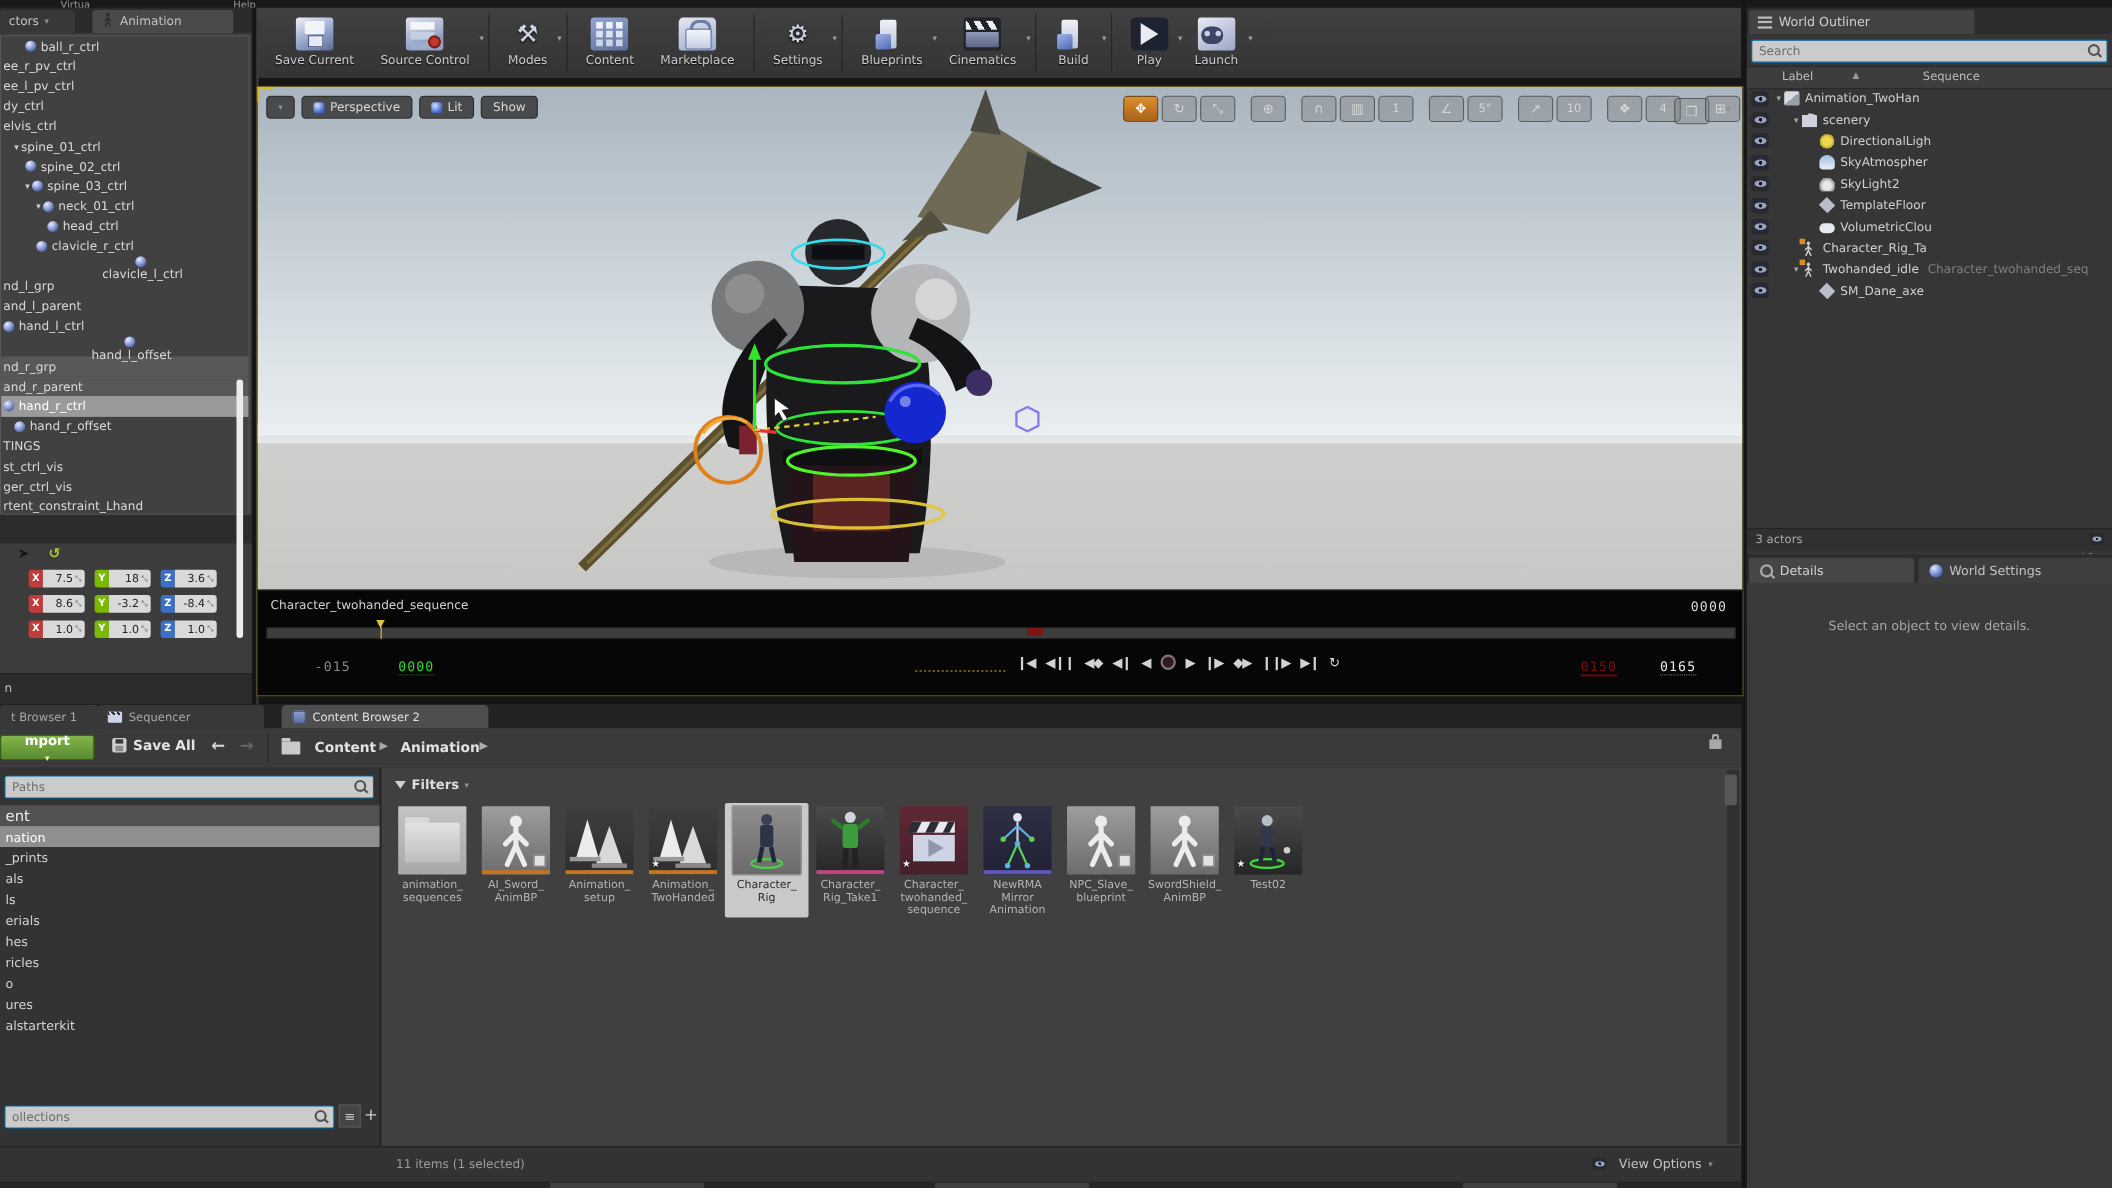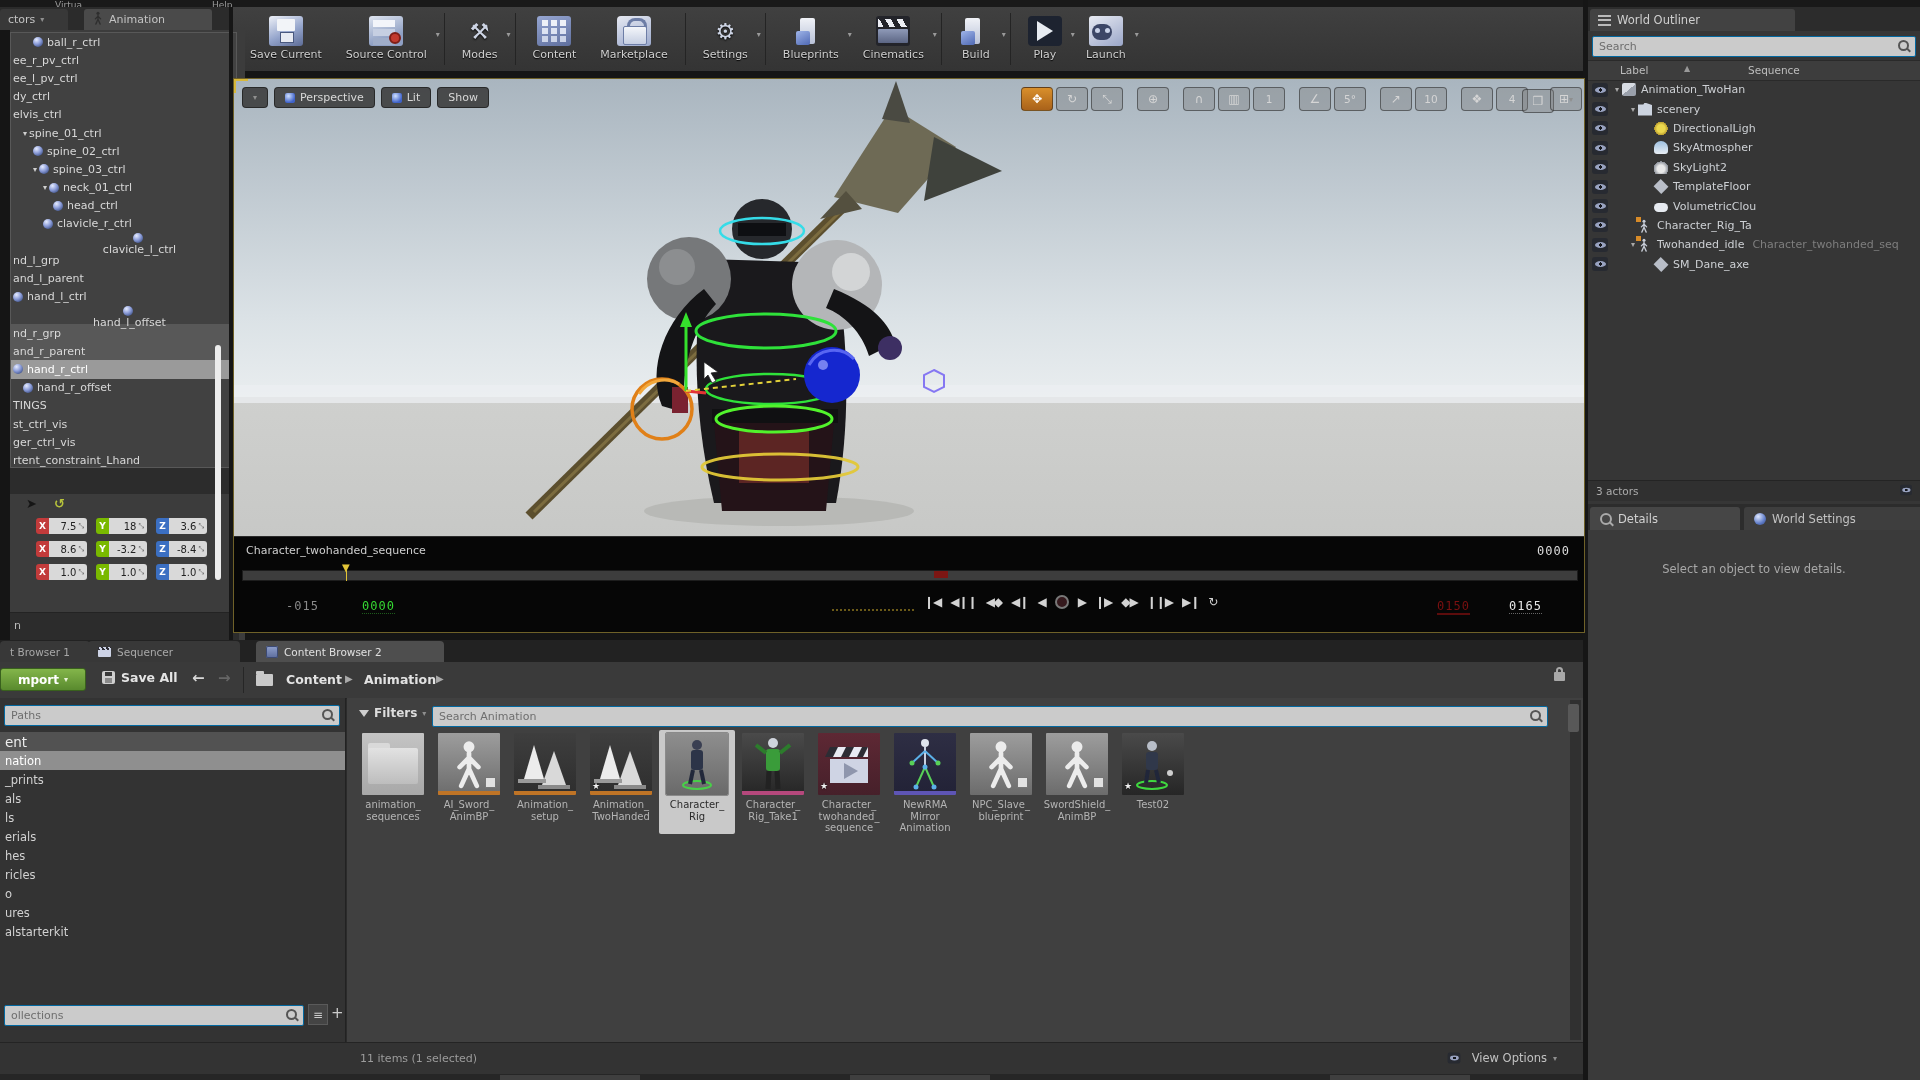--- a/index.html
+++ b/index.html
@@ -52,21 +52,21 @@
   .ti-build{background:transparent;}
   .ti-build::before{content:"";position:absolute;left:6px;top:2px;width:15px;height:26px;background:linear-gradient(#f0f2f7,#b9c2d8);border-radius:2px;}
   .ti-build::after{content:"";position:absolute;left:2px;bottom:1px;width:14px;height:14px;background:linear-gradient(150deg,#9fb4e8,#4f69b4);border-radius:2px;}
   .ti-play{background:#1d2330;border-radius:4px;}
   .ti-play::before{content:"";position:absolute;left:9px;top:5px;border-left:16px solid #e8ecf2;border-top:10px solid transparent;border-bottom:10px solid transparent;}
   .ti-launch{background:linear-gradient(150deg,#e8ebf3,#9aa6c8);border-radius:3px;}
   .ti-launch::before{content:"";position:absolute;left:3px;top:8px;width:20px;height:16px;background:#3c4require66;background:#3c4666;border-radius:8px;}
   .ti-launch::after{content:"";position:absolute;left:6px;top:12px;width:5px;height:5px;border-radius:50%;background:#c9d2e8;box-shadow:10px 0 0 #c9d2e8;}
 
   
-  #left-panel{left:0;top:30px;width:235px;height:610px;background:#3c3c3c;margin-left:10px;}
+  #left-panel{left:0;top:30px;width:235px;height:610px;background:#3c3c3c;}
   #rig-tree{position:absolute;left:0;top:2px;width:227px;height:436px;background:#414141;
             border:1px solid #585858;box-sizing:border-box;overflow:hidden;}
   .rt-row{height:18.2px;display:flex;align-items:center;font-size:11px;color:#d8d8d8;white-space:nowrap;}
   .rt-row.dim{background:#585858;}
   .rt-row.sel{background:#9a9a9a;color:#fff;}
   .rt-arrow{font-size:8px;color:#cfcfcf;margin-right:2px;}
   .sphere{display:inline-block;width:10px;height:10px;border-radius:50%;flex:none;margin-right:4px;
           background:radial-gradient(circle at 35% 28%,#e6ecff,#8b9cd8 45%,#45588f 80%);}
   #band1{left:0;top:438px;width:229px;height:26px;background:#2c2c2c;border-bottom:1px solid #232323;}
   #tool-row{left:0;top:464px;width:229px;height:24px;background:#3c3c3c;}
@@ -131,21 +131,21 @@
   #cbtab2{left:88px;width:132px;}
   #cbtab3{left:256px;width:168px;}
   .mini-clap{display:inline-block;width:13px;height:10px;background:#cdd3e6;position:relative;border-radius:1px;flex:none;}
   .mini-clap::before{content:"";position:absolute;left:0;top:0;width:13px;height:3px;
      background:repeating-linear-gradient(60deg,#2c2c34 0 2px,#cdd3e6 2px 4px);}
   .mini-grid{display:inline-block;width:12px;height:12px;flex:none;border-radius:2px;
      background:linear-gradient(#8fa0cc,#5c6c9c);box-shadow:inset 0 0 0 1px #3c4a74;}
   #cb-toolbar{position:absolute;left:0;top:22px;width:100%;height:36px;background:#3a3a3a;border-bottom:1px solid #262626;}
   #cb-import{position:absolute;left:0;top:6px;width:86px;height:23px;background:linear-gradient(#83b54a,#598a2e);
      border:1px solid #39611d;border-radius:3px;color:#fff;font-weight:bold;font-size:12px;
-     display:flex;align-items:center;justify-content:center;gap:5px;box-sizing:border-box;}
+     display:flex;align-items:center;justify-content:center;gap:5px;box-sizing:border-box;flex-direction:column;}
   #cb-saveall{position:absolute;left:102px;top:8px;display:flex;align-items:center;gap:6px;color:#e4e4e4;font-weight:bold;font-size:12.5px;}
   .mini-floppy{width:13px;height:13px;background:#cfcfcf;border-radius:2px;position:relative;}
   .mini-floppy::before{content:"";position:absolute;left:3px;top:1px;width:7px;height:4px;background:#3a3a3a;}
   .mini-floppy::after{content:"";position:absolute;left:3px;bottom:1px;width:7px;height:5px;background:#8a8a8a;}
   #cb-back{position:absolute;left:192px;top:7px;font-size:15px;color:#d8d8d8;font-weight:bold;}
   #cb-fwd{position:absolute;left:218px;top:7px;font-size:15px;color:#666;font-weight:bold;}
   #cb-tsep{position:absolute;left:243px;top:5px;width:1px;height:26px;background:#262626;}
   .mini-folder{width:17px;height:12px;background:#c9c9c9;position:relative;border-radius:1px;}
   .mini-folder::before{content:"";position:absolute;left:0;top:-3px;width:8px;height:3px;background:#c9c9c9;border-radius:1px 1px 0 0;}
   #cb-folder-ic{position:absolute;left:256px;top:12px;}
@@ -672,24 +672,20 @@
       </div>
       <div id="cb-coll-list">≡</div>
       <div id="cb-coll-add">+</div>
     </div>
     <div id="cb-main">
       <div id="cb-filters">
         <span class="funnel"></span>
         <span>Filters</span>
         <span class="dd8">▾</span>
       </div>
-      <div class="search" id="cb-search">
-        <input placeholder="Search Animation" style="">
-        <span class="mag"></span>
-      </div>
       <div id="cb-vscroll">
           <div id="cb-vthumb"></div>
         </div>
       <div id="cb-assets">
           <div class="tile">
             <div class="thumb th-folder"></div>
             <div class="tlabel">
               <div>animation_</div>
               <div>sequences</div>
             </div>

